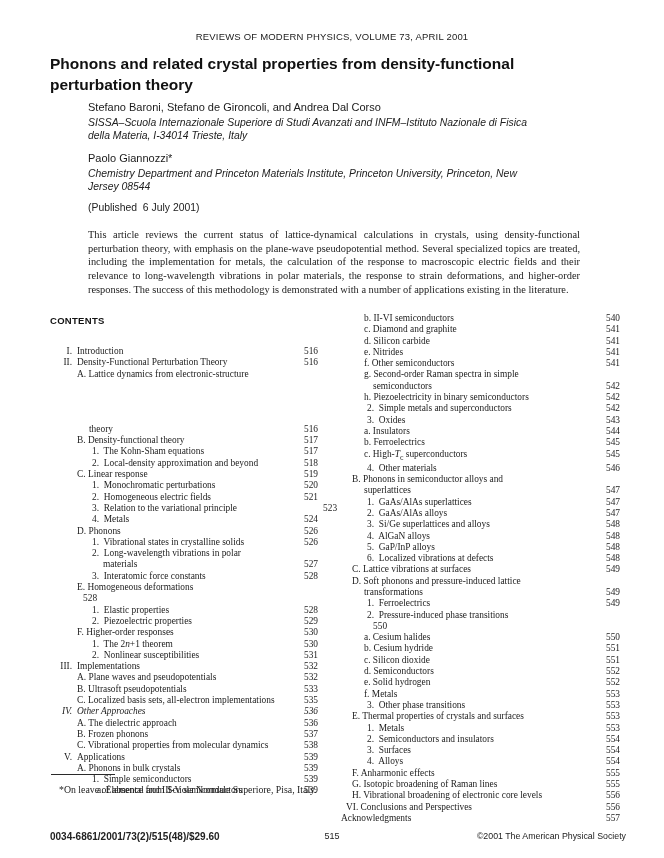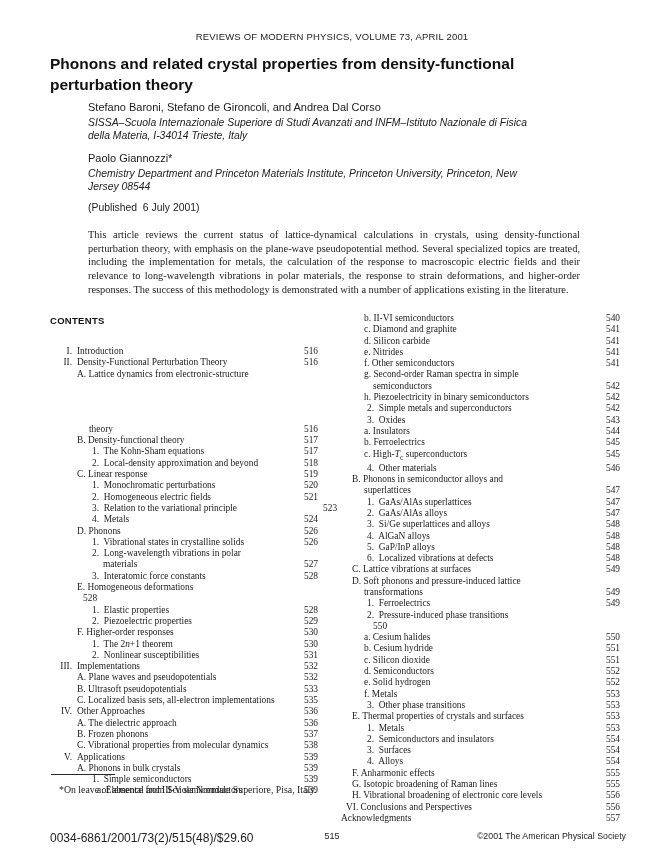--- a/index.html
+++ b/index.html
@@ -18,21 +18,21 @@
   .toc{position:absolute;font-size:9.4px;line-height:11.3px;color:#1c1c1c;}
   .toc-left{top:346px;left:50px;width:268px;}
   .toc-right{top:313px;left:341px;width:279px;}
   .trow{display:flex;align-items:baseline;}
   .trn{display:inline-block;flex:none;text-align:right;margin-right:5px;}
   .tlbl{flex:none;white-space:pre-wrap;}
   .tfill{flex:1;}
   .tpg{flex:none;padding-left:6px;}
   .footnote-rule{position:absolute;top:774px;left:51px;width:64px;border-top:1.6px solid #2a2a2a;}
   .footnote{position:absolute;top:783px;left:50px;width:278px;font-size:9.8px;line-height:13.5px;text-indent:9px;color:#1c1c1c;}
-  .footer-issn{position:absolute;top:831px;left:50px;font-size:12px;color:#222;}
+  .footer-issn{position:absolute;top:831px;left:50px;font-size:10px;color:#222;font-weight:bold;}
   .footer-page{position:absolute;top:831px;left:0;right:0;text-align:center;font-size:9px;color:#222;}
   .footer-copy{position:absolute;top:831px;right:38px;font-size:8.8px;color:#222;}
 </style>
 </head>
 <body>
 
 <div class="page">
   <div class="running-head sans">REVIEWS OF MODERN PHYSICS, VOLUME 73, APRIL 2001</div>
   <div class="title sans">Phonons and related crystal properties from density-functional perturbation theory</div>
   <div class="byline1 sans">Stefano Baroni, Stefano de Gironcoli, and Andrea Dal Corso</div>
@@ -173,21 +173,21 @@
       <div class="trow" style="padding-left: 27px;">
         <span class="tlbl">B. Ultrasoft pseudopotentials</span>
         <span class="tfill"></span>
         <span class="tpg">533</span>
       </div>
       <div class="trow" style="padding-left: 27px;">
         <span class="tlbl">C. Localized basis sets, all-electron implementations</span>
         <span class="tfill"></span>
         <span class="tpg">535</span>
       </div>
-      <div class="trow" style="padding-left: 0px;">
+      <div class="trow" style="padding-left: 0px; font-style: italic;">
         <span class="trn" style="width: 22px;">IV.</span>
         <span class="tlbl">Other Approaches</span>
         <span class="tfill"></span>
         <span class="tpg">536</span>
       </div>
       <div class="trow" style="padding-left: 27px;">
         <span class="tlbl">A. The dielectric approach</span>
         <span class="tfill"></span>
         <span class="tpg">536</span>
       </div>

